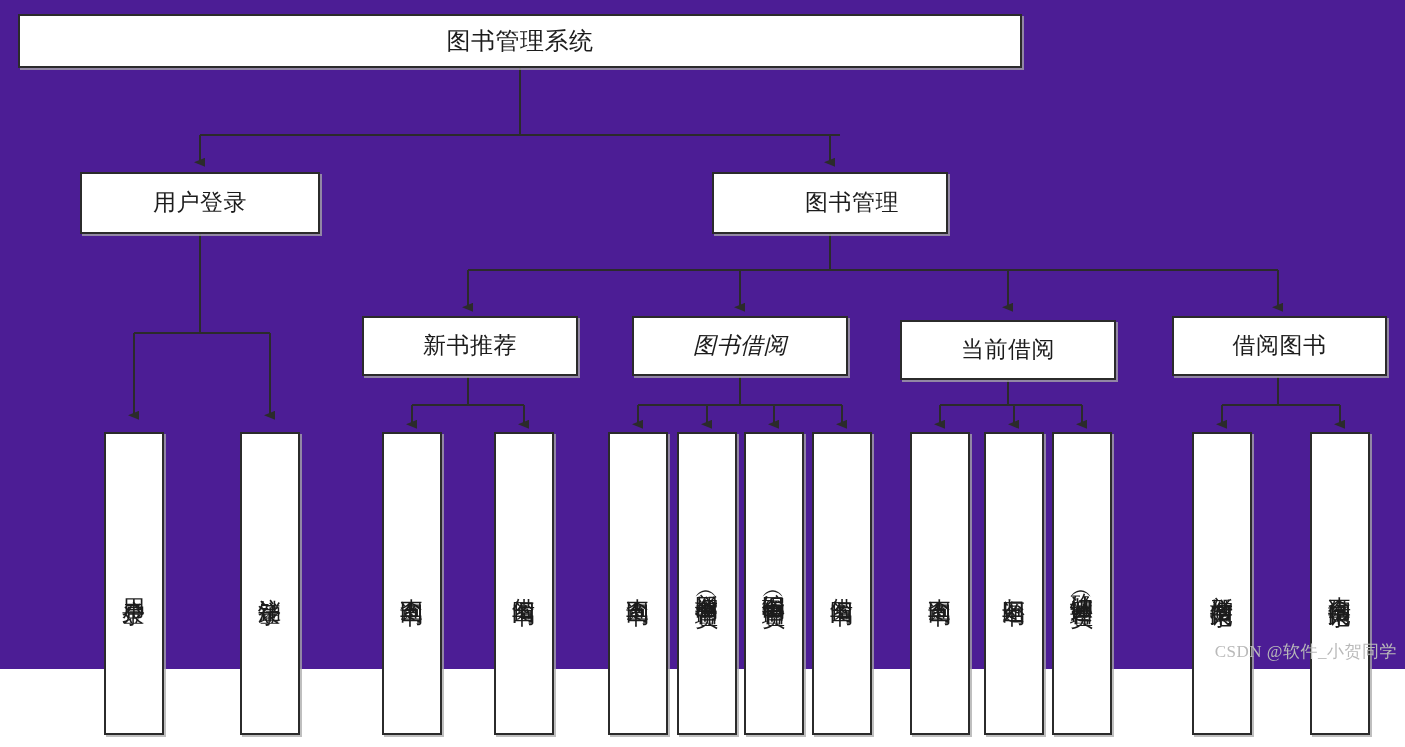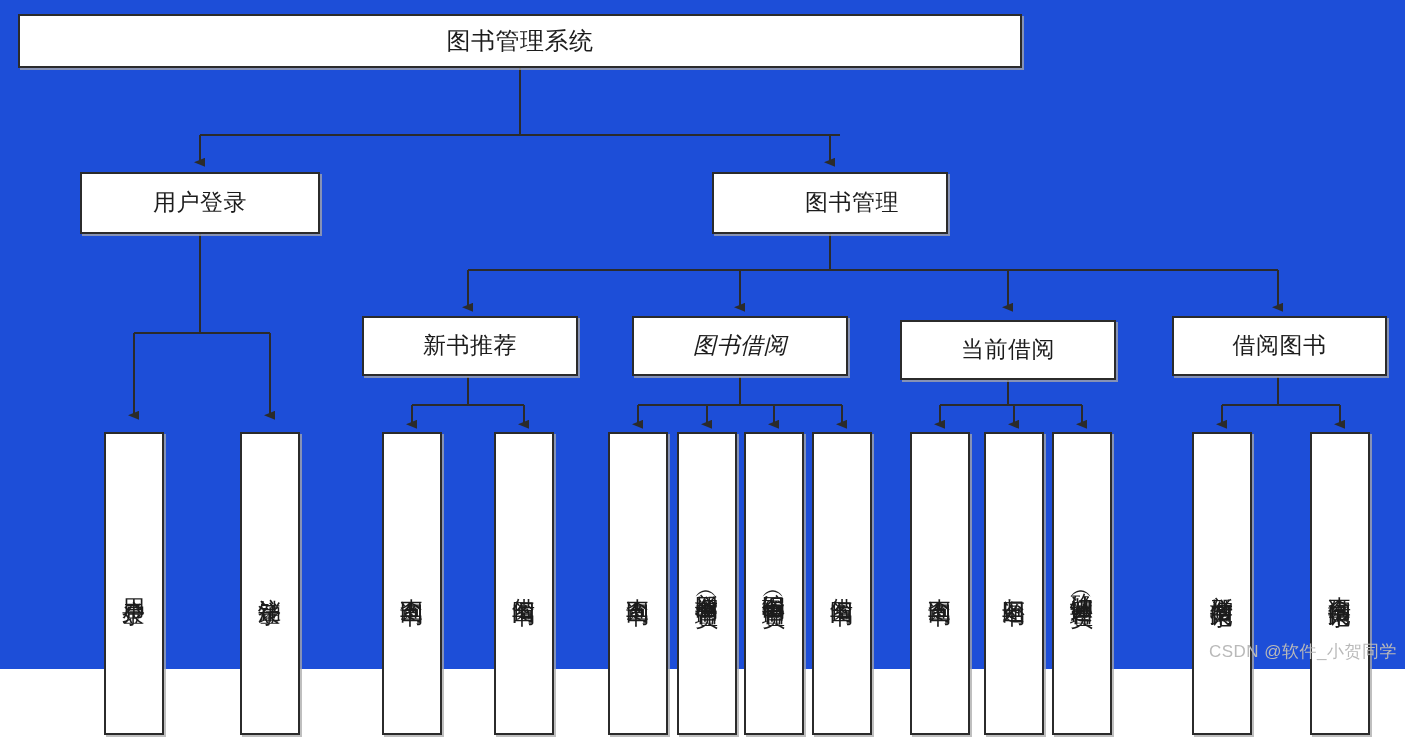--- a/index.html
+++ b/index.html
@@ -12,21 +12,21 @@
     width: 1405px;
     height: 747px;
     font-family: "DejaVu Sans", "Liberation Sans", sans-serif;
     overflow: hidden;
     position: relative;
   }
   #diagram-root {
     position: relative;
     width: 1405px;
     height: 669px;
-    background: #1d4ed8;
+    background: #4c1d95;
   }
   svg.connectors {
     position: absolute;
     left: 0;
     top: 0;
     width: 1405px;
     height: 747px;
     pointer-events: none;
   }
   .node {
@@ -66,21 +66,21 @@
     max-height: 100%;
   }
   .watermark {
     position: absolute;
     right: 8px;
     bottom: 6px;
     font-size: 17px;
     color: #b9b9b9;
     letter-spacing: 0.5px;
     white-space: nowrap;
-    font-family: Liberation Sans, sans-serif;
+    font-family: Liberation Serif, serif;
   }
 </style>
 </head>
 <body>
 
 <div id="diagram-root">
 
   <svg class="connectors" viewBox="0 0 1405 747" xmlns="http://www.w3.org/2000/svg">
     <defs>
       <marker id="arrow" markerWidth="11" markerHeight="11" refX="4.2" refY="5" orient="auto" markerUnits="userSpaceOnUse">

